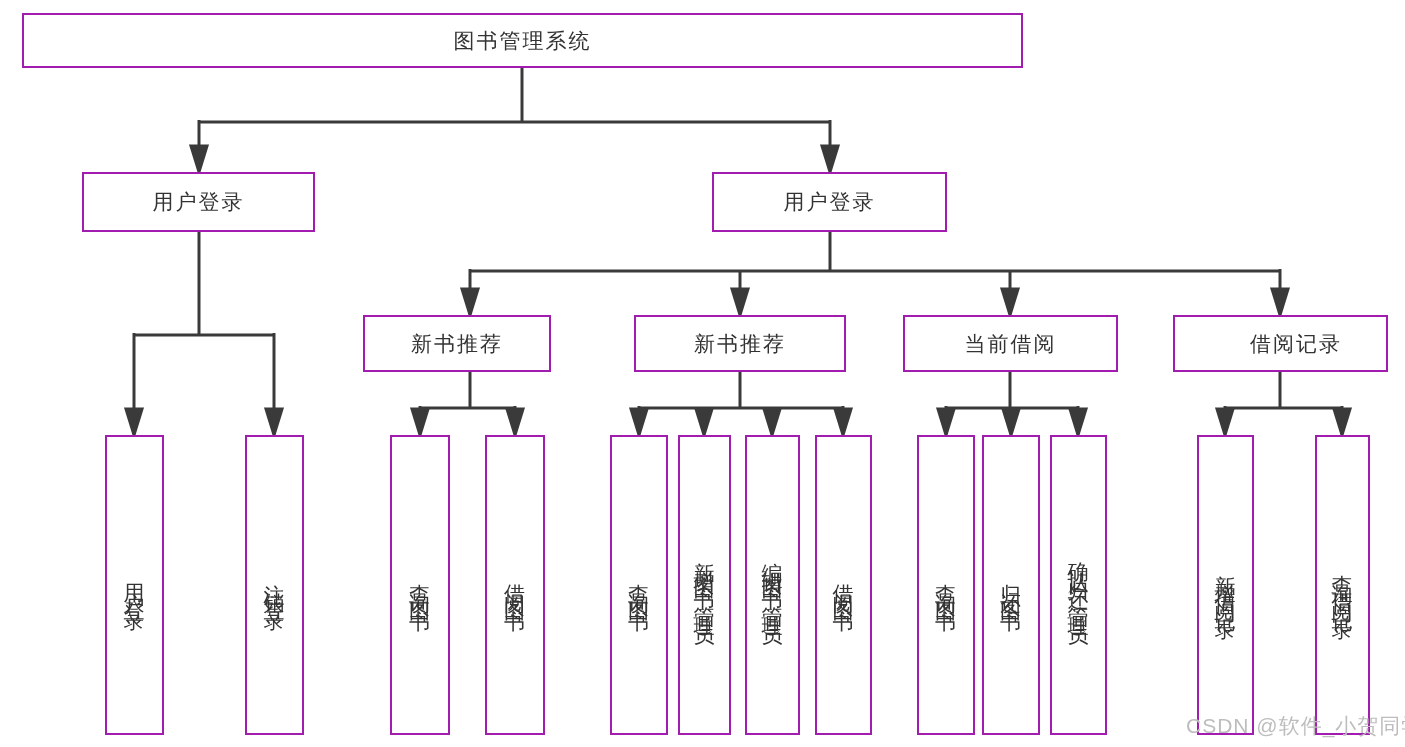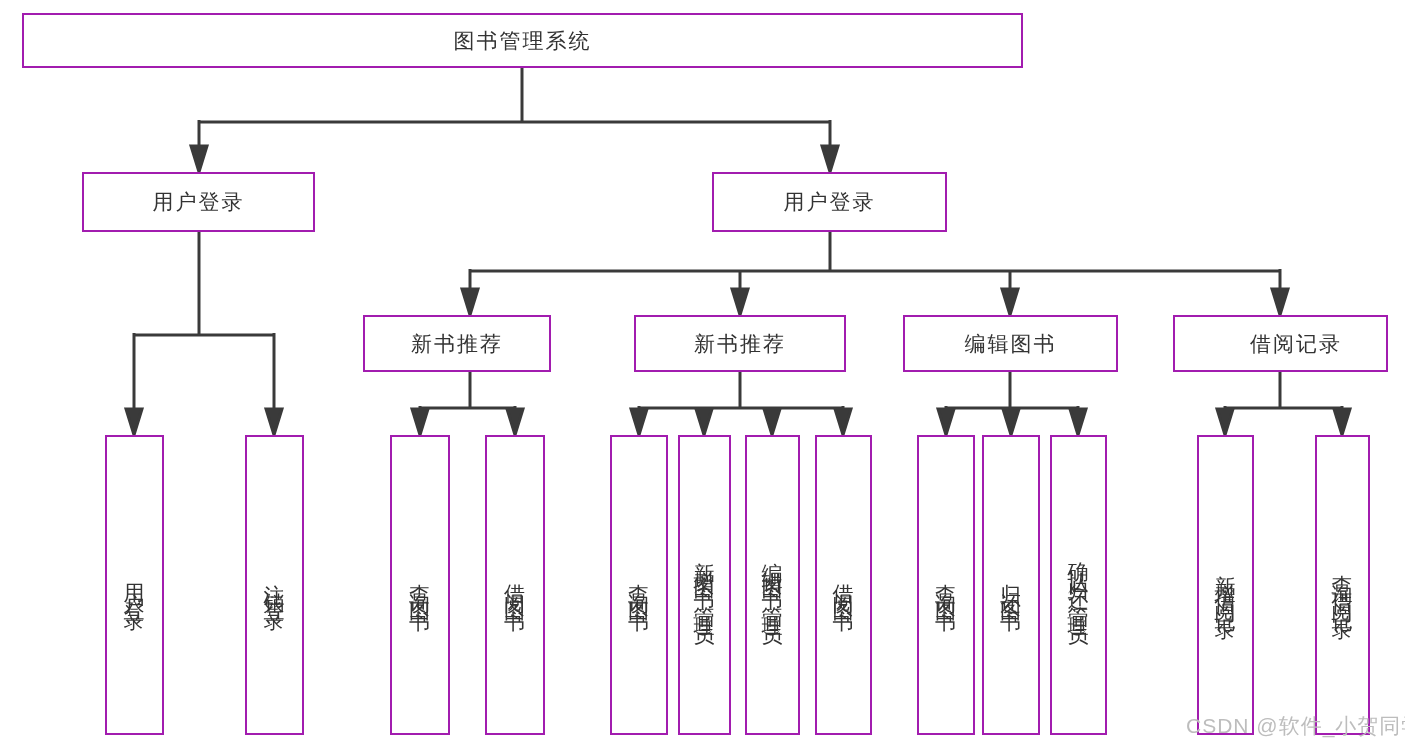--- a/index.html
+++ b/index.html
@@ -127,21 +127,21 @@
     <span>用户登录</span>
   </div>
 
   <div class="box" style="left:363px; top:315px; width:188px; height:57px;">
     <span>新书推荐</span>
   </div>
   <div class="box" style="left:634px; top:315px; width:212px; height:57px;">
     <span>新书推荐</span>
   </div>
   <div class="box" style="left:903px; top:315px; width:215px; height:57px;">
-    <span>编辑图书</span>
+    <span>当前借阅</span>
   </div>
   <div class="box" style="left:1173px; top:315px; width:215px; height:57px;padding-left:31px;">
     <span>借阅记录</span>
   </div>
 
   <div class="box leaf" style="left:105px; top:435px; width:59px; height:300px;">
     <span class="vtext">用户登录</span>
   </div>
   <div class="box leaf" style="left:245px; top:435px; width:59px; height:300px;">
     <span class="vtext">注销登录</span>

